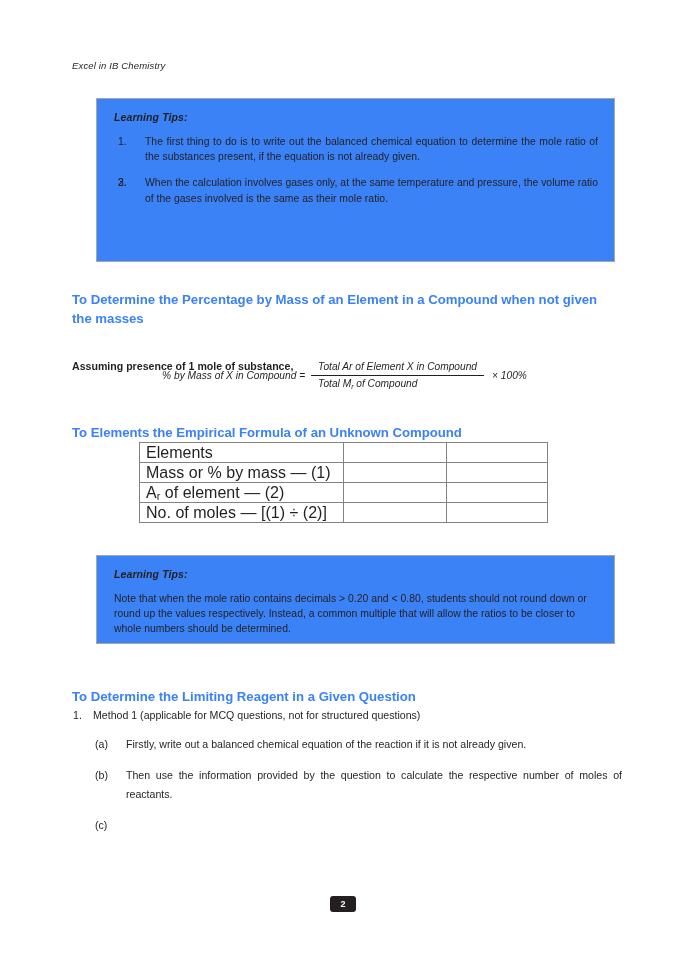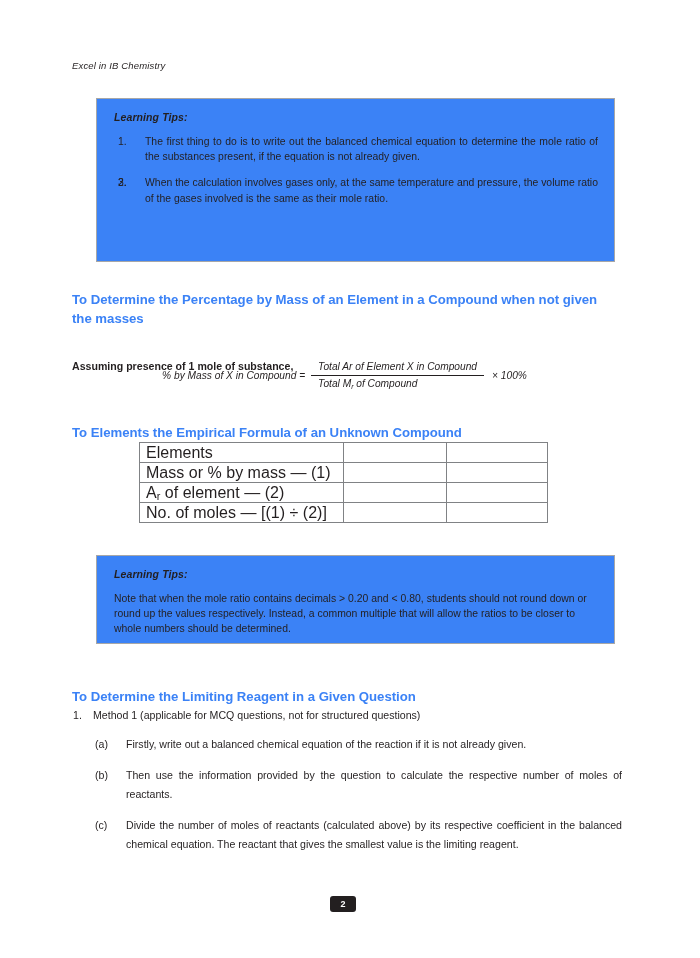--- a/index.html
+++ b/index.html
@@ -310,21 +310,20 @@
         <li>
           <span class="marker">(a)</span>
           <span>Firstly, write out a balanced chemical equation of the reaction if it is not already given.</span>
         </li>
         <li>
           <span class="marker">(b)</span>
           <span>Then use the information provided by the question to calculate the respective number of moles of reactants.</span>
         </li>
         <li>
           <span class="marker">(c)</span>
-          <span>Divide the number of moles of reactants (calculated above) by its respective coefficient in the balanced chemical equation. The reactant that gives the smallest value is the limiting reagent.</span>
         </li>
       </ol>
     </li>
   </ol>
 
   <div class="page-badge">2</div>
 
 </div>
 
 </body></html>

